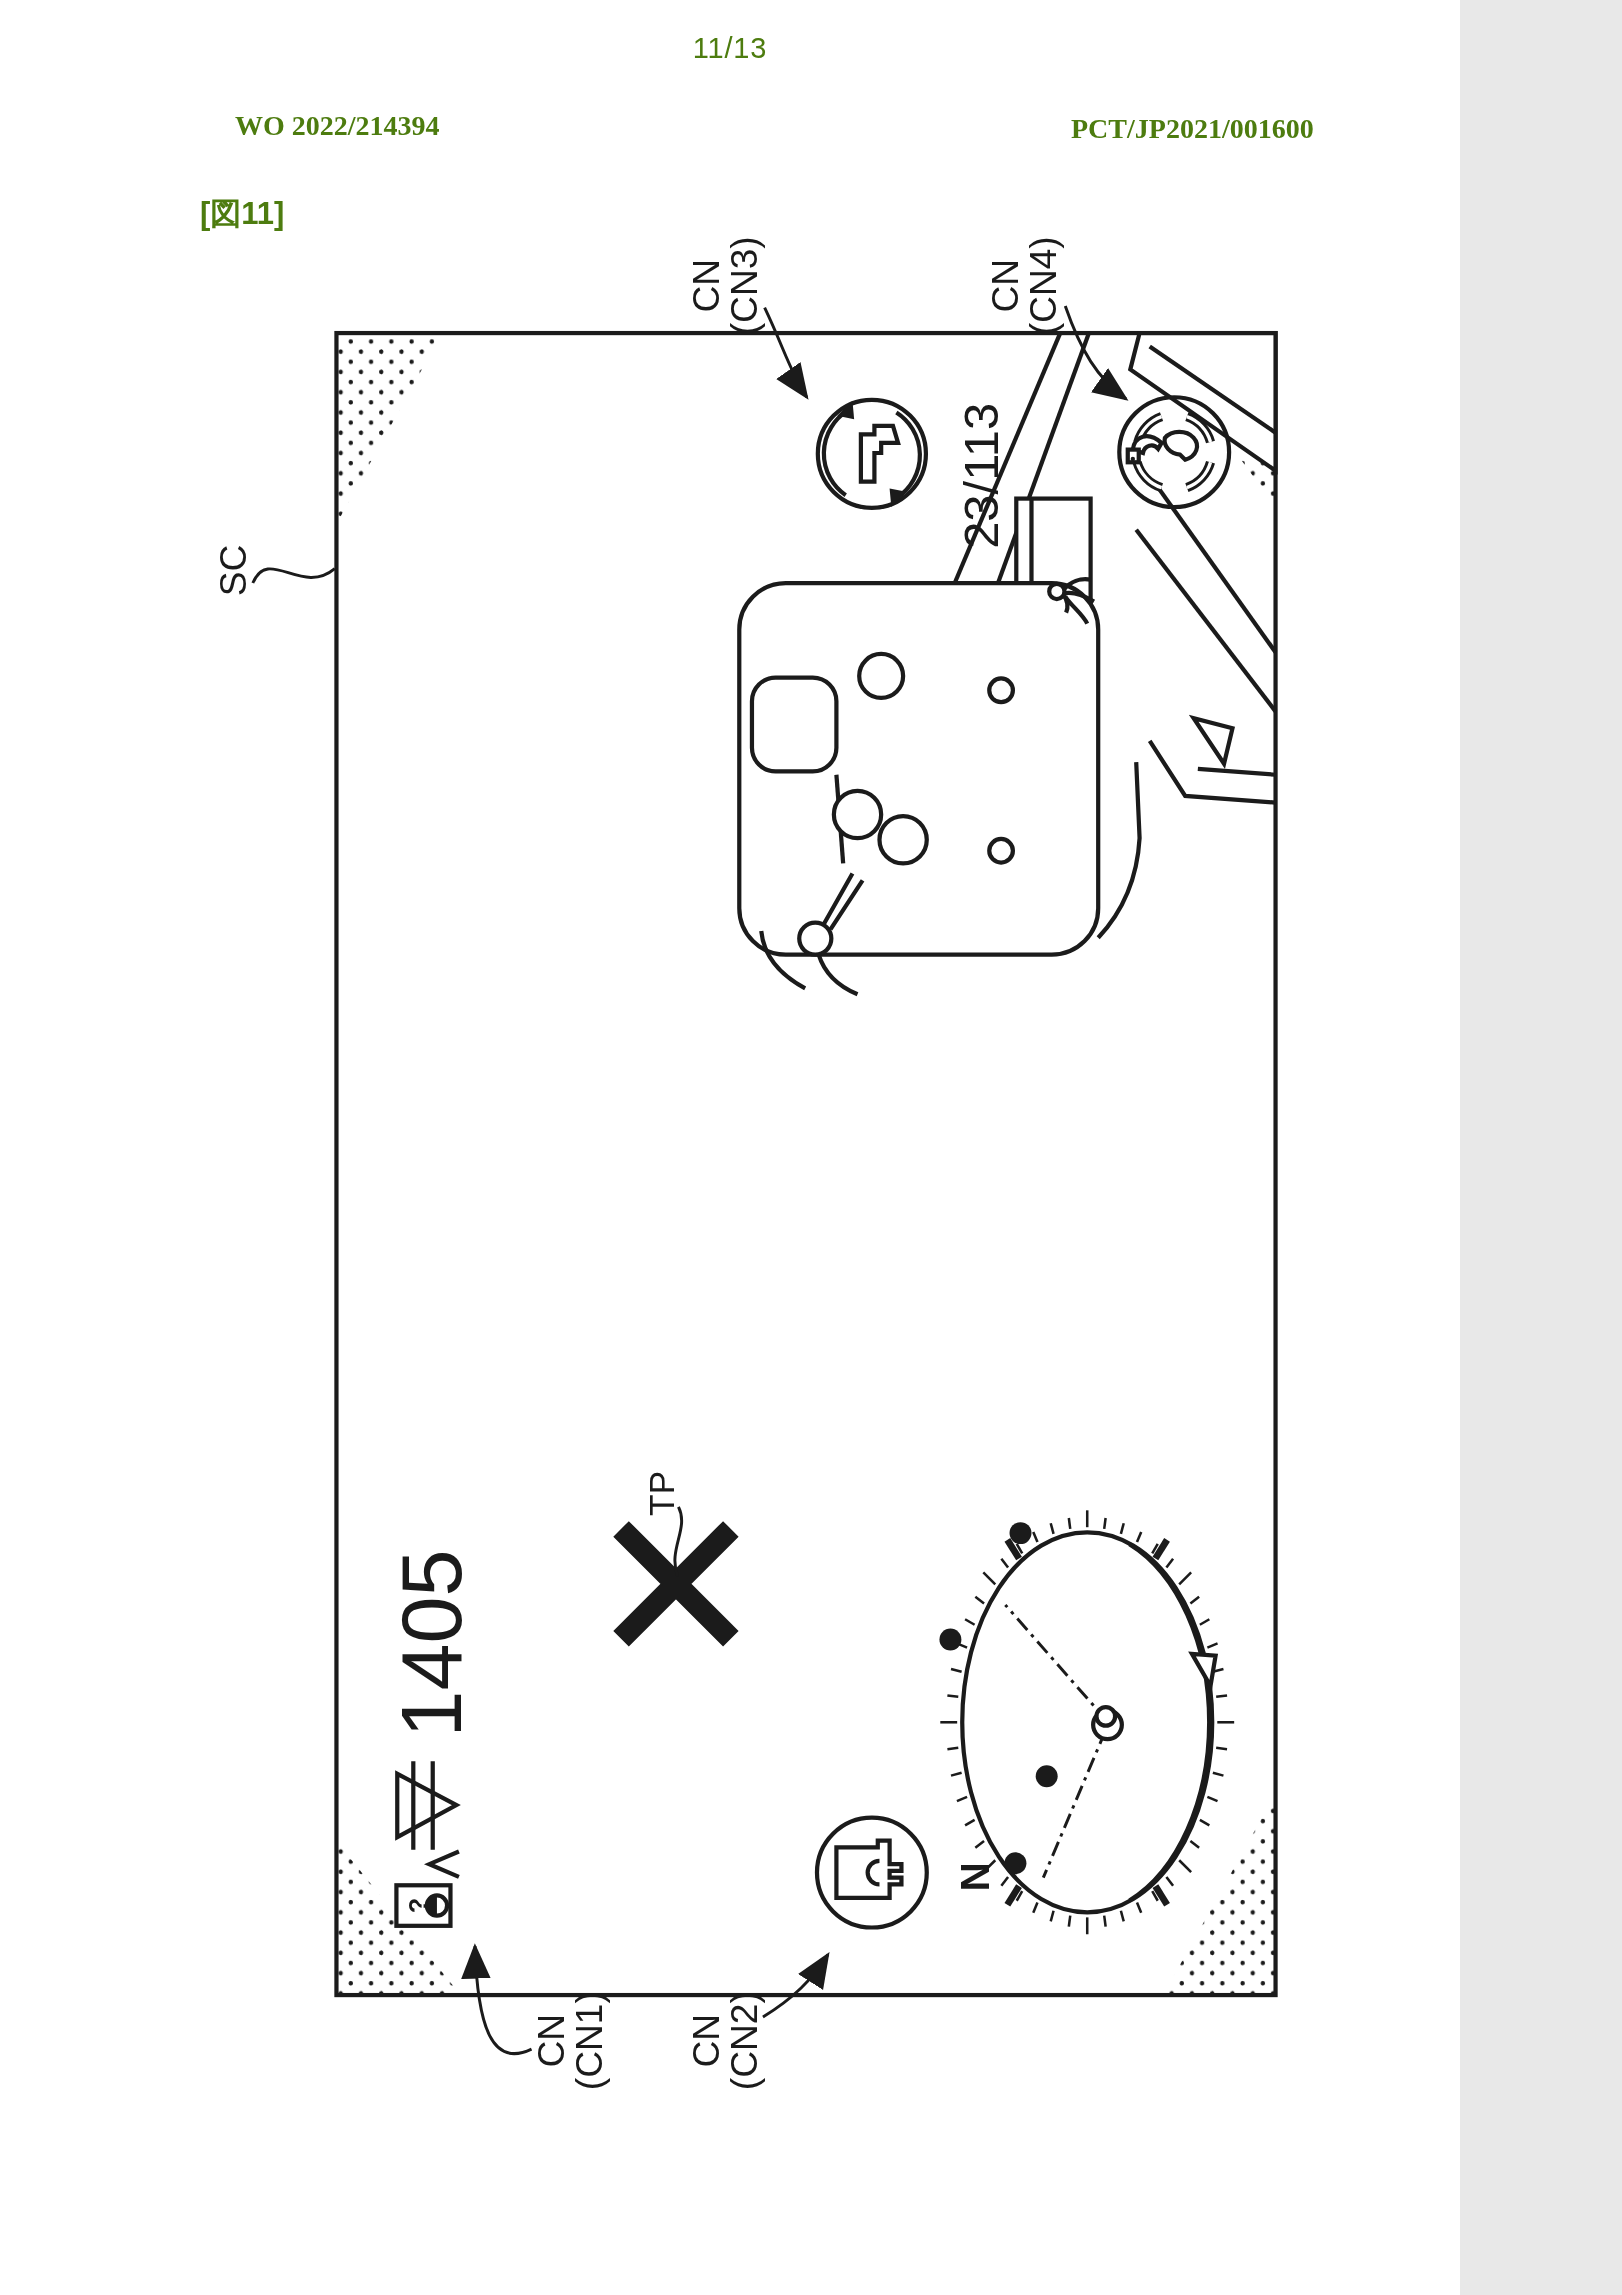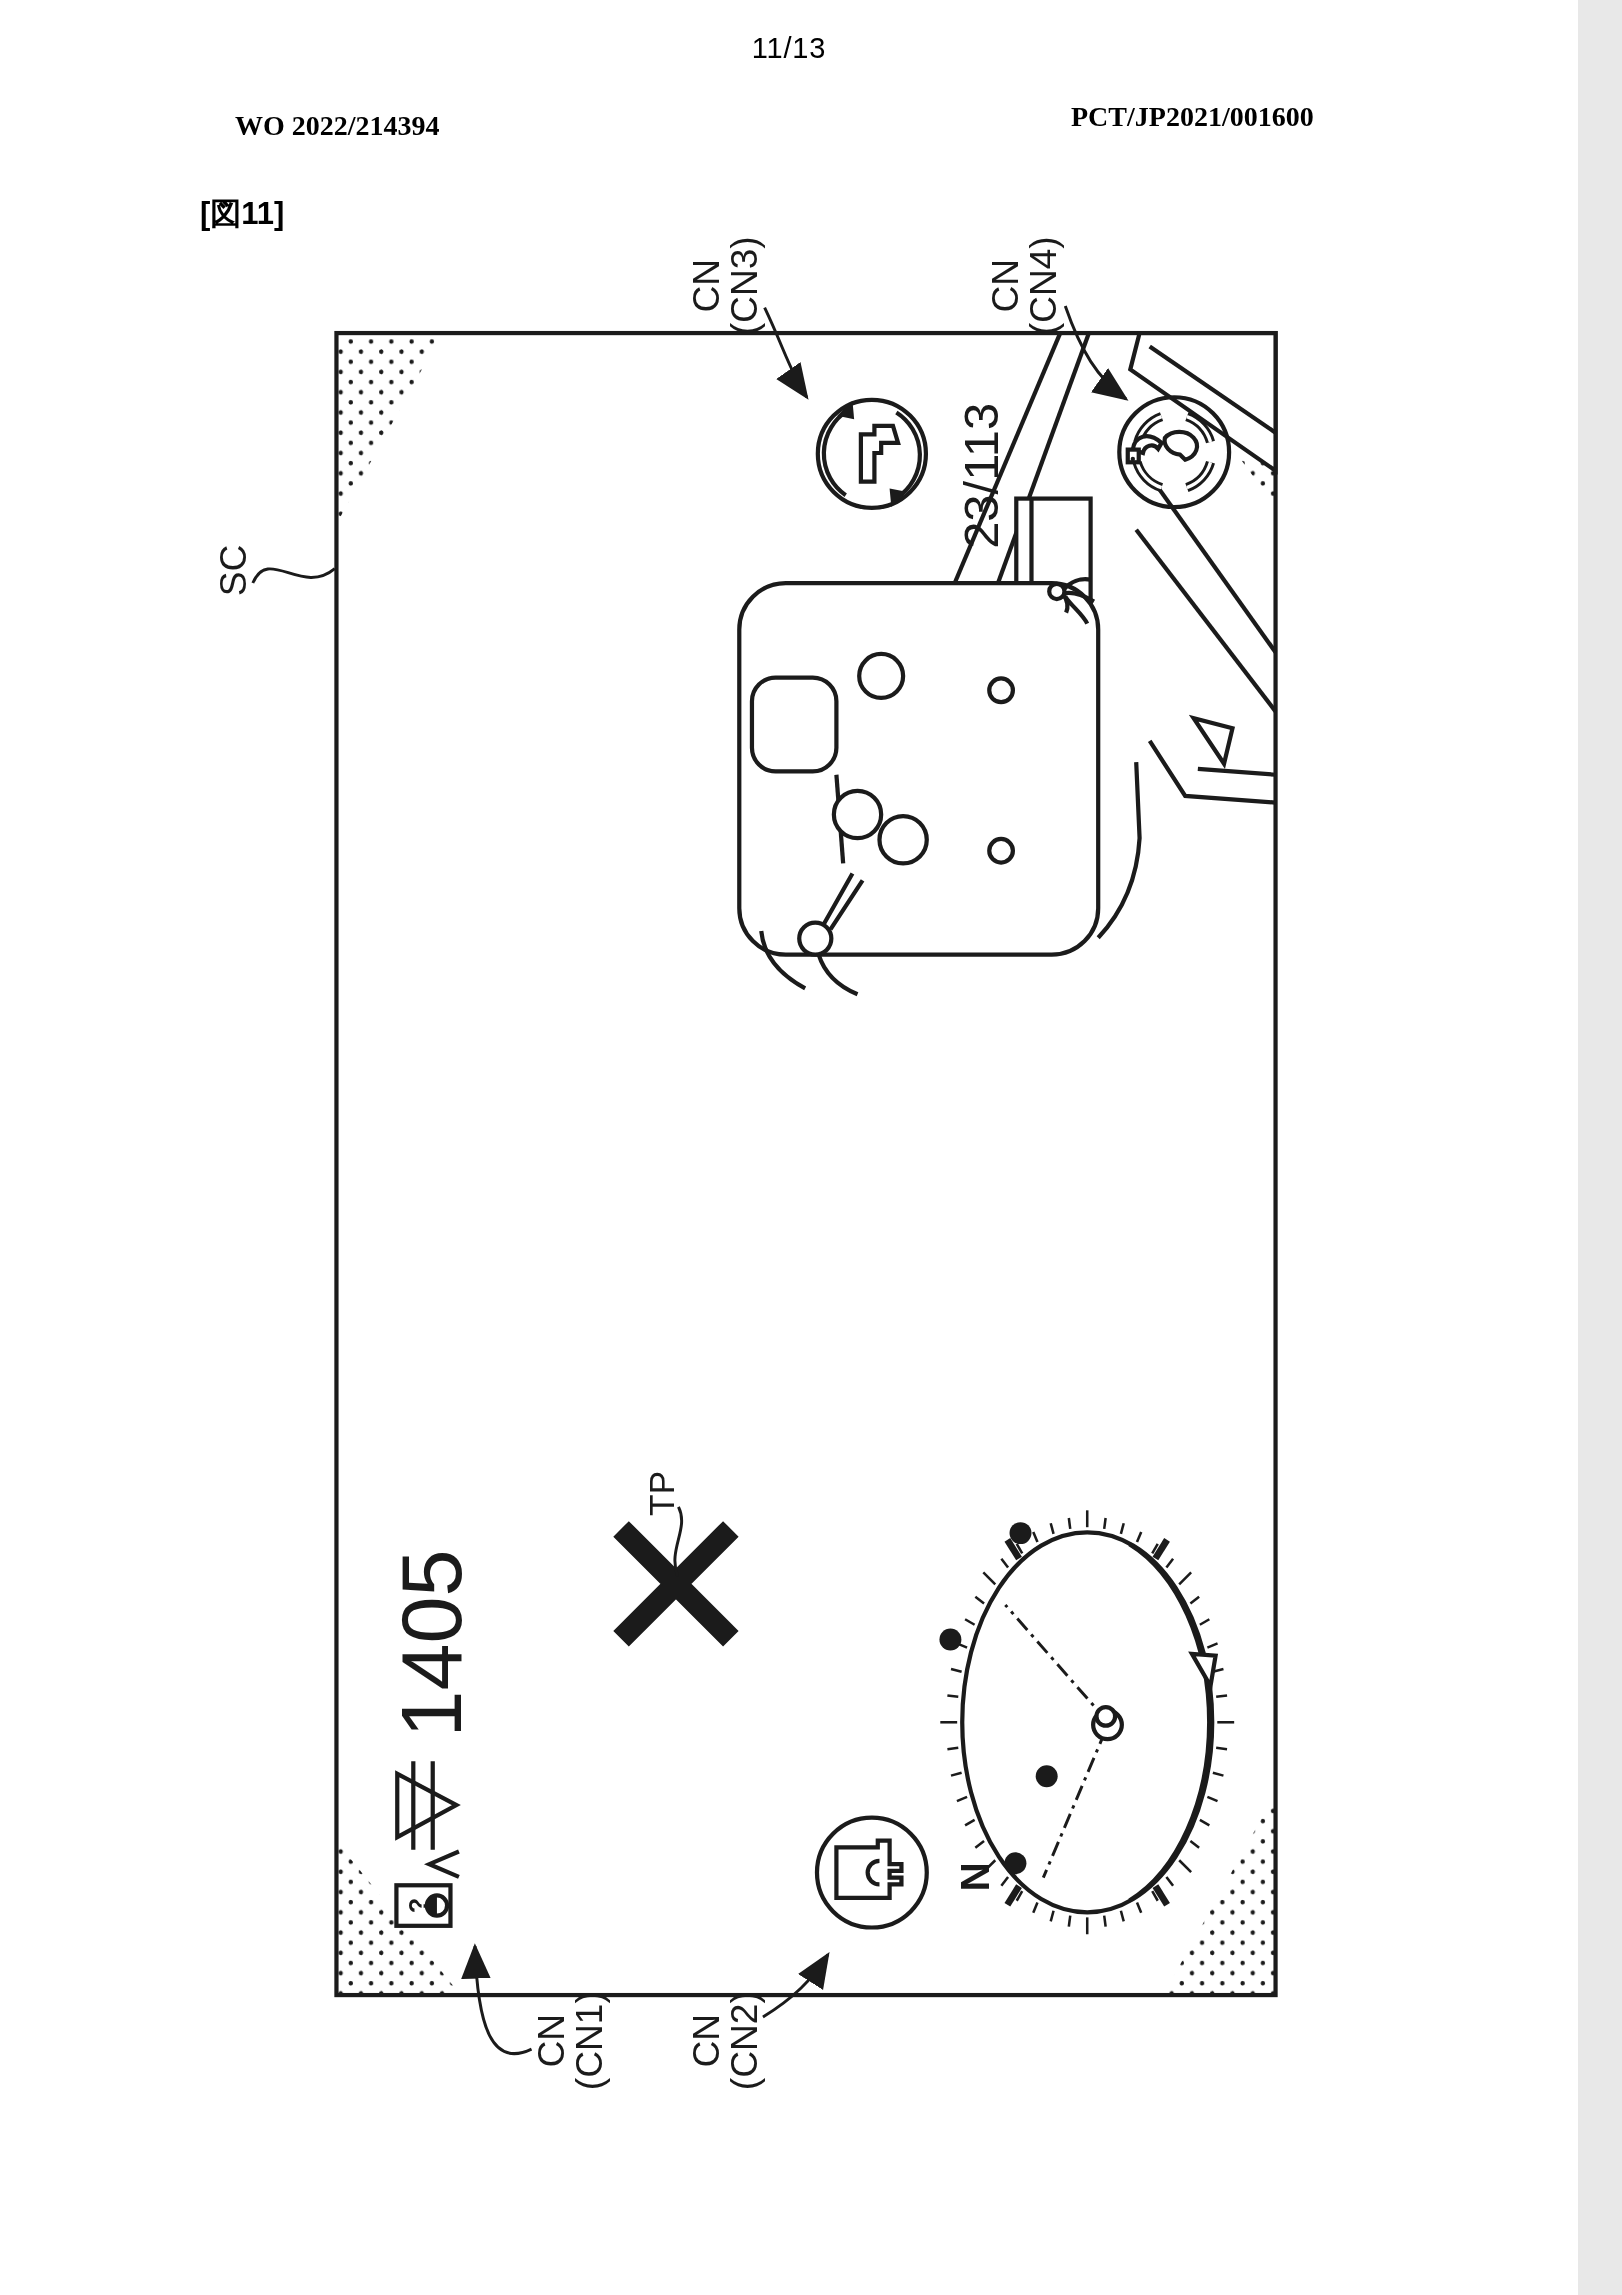--- a/index.html
+++ b/index.html
@@ -1,22 +1,22 @@
 <!DOCTYPE html>
 <html style="font-size:13.5px"><head>
 <meta charset="utf-8">
 <style>
   html,body{margin:0;padding:0;background:#e8e8e8;}
-  .page{position:relative;width:1578px;height:2295px;background:#ffffff;overflow:hidden;
-        font-family:"Liberation Sans",sans-serif;color:#000000;}
+  .page{position:relative;width:1460px;height:2295px;background:#ffffff;overflow:hidden;
+        font-family:"Liberation Sans",sans-serif;color:#4d7c0f;}
   .sheet-number{position:absolute;top:32px;left:0;width:100%;text-align:center;
         font-size:29px;letter-spacing:0.8px;}
   .pub-left{position:absolute;top:110px;left:235px;font-family:"Liberation Serif",serif;
         font-weight:bold;font-size:28px;}
-  .pub-right{position:absolute;top:101px;left:1071px;font-family:"Liberation Serif",serif;
+  .pub-right{position:absolute;top:113px;left:1071px;font-family:"Liberation Serif",serif;
         font-weight:bold;font-size:28px;}
   .fig-label{position:absolute;top:193px;left:200px;font-size:31px;font-weight:600;}
   .fig-rotated{position:absolute;left:-153px;top:605px;width:1842px;height:1108px;
         transform:rotate(-90deg);}
   svg{overflow:visible;}
   .ink{stroke:#1b1b1b;fill:none;stroke-width:5;}
   .ink-thin{stroke:#1b1b1b;fill:none;stroke-width:3.5;}
   .ink-fill{stroke:#1b1b1b;fill:#ffffff;stroke-width:5;}
   .txt{font-family:"Liberation Sans",sans-serif;fill:#1b1b1b;}
   .t-callout{font-size:44px;}

